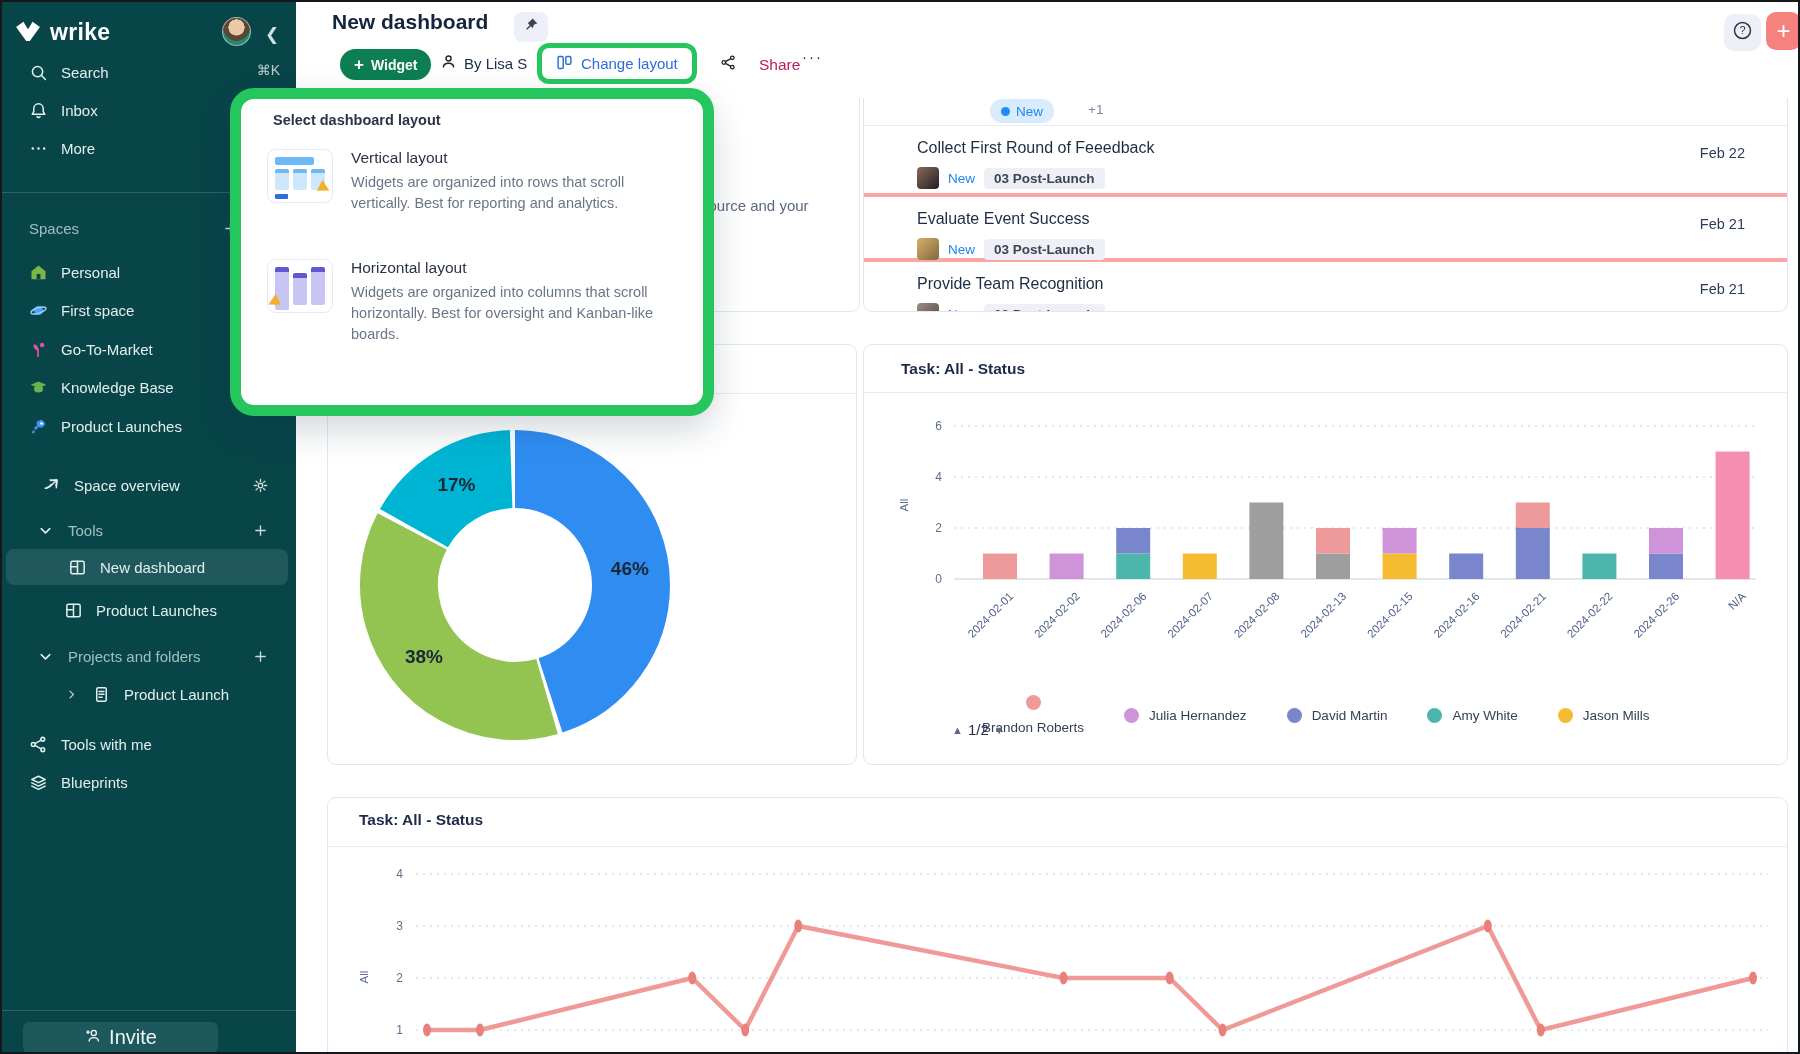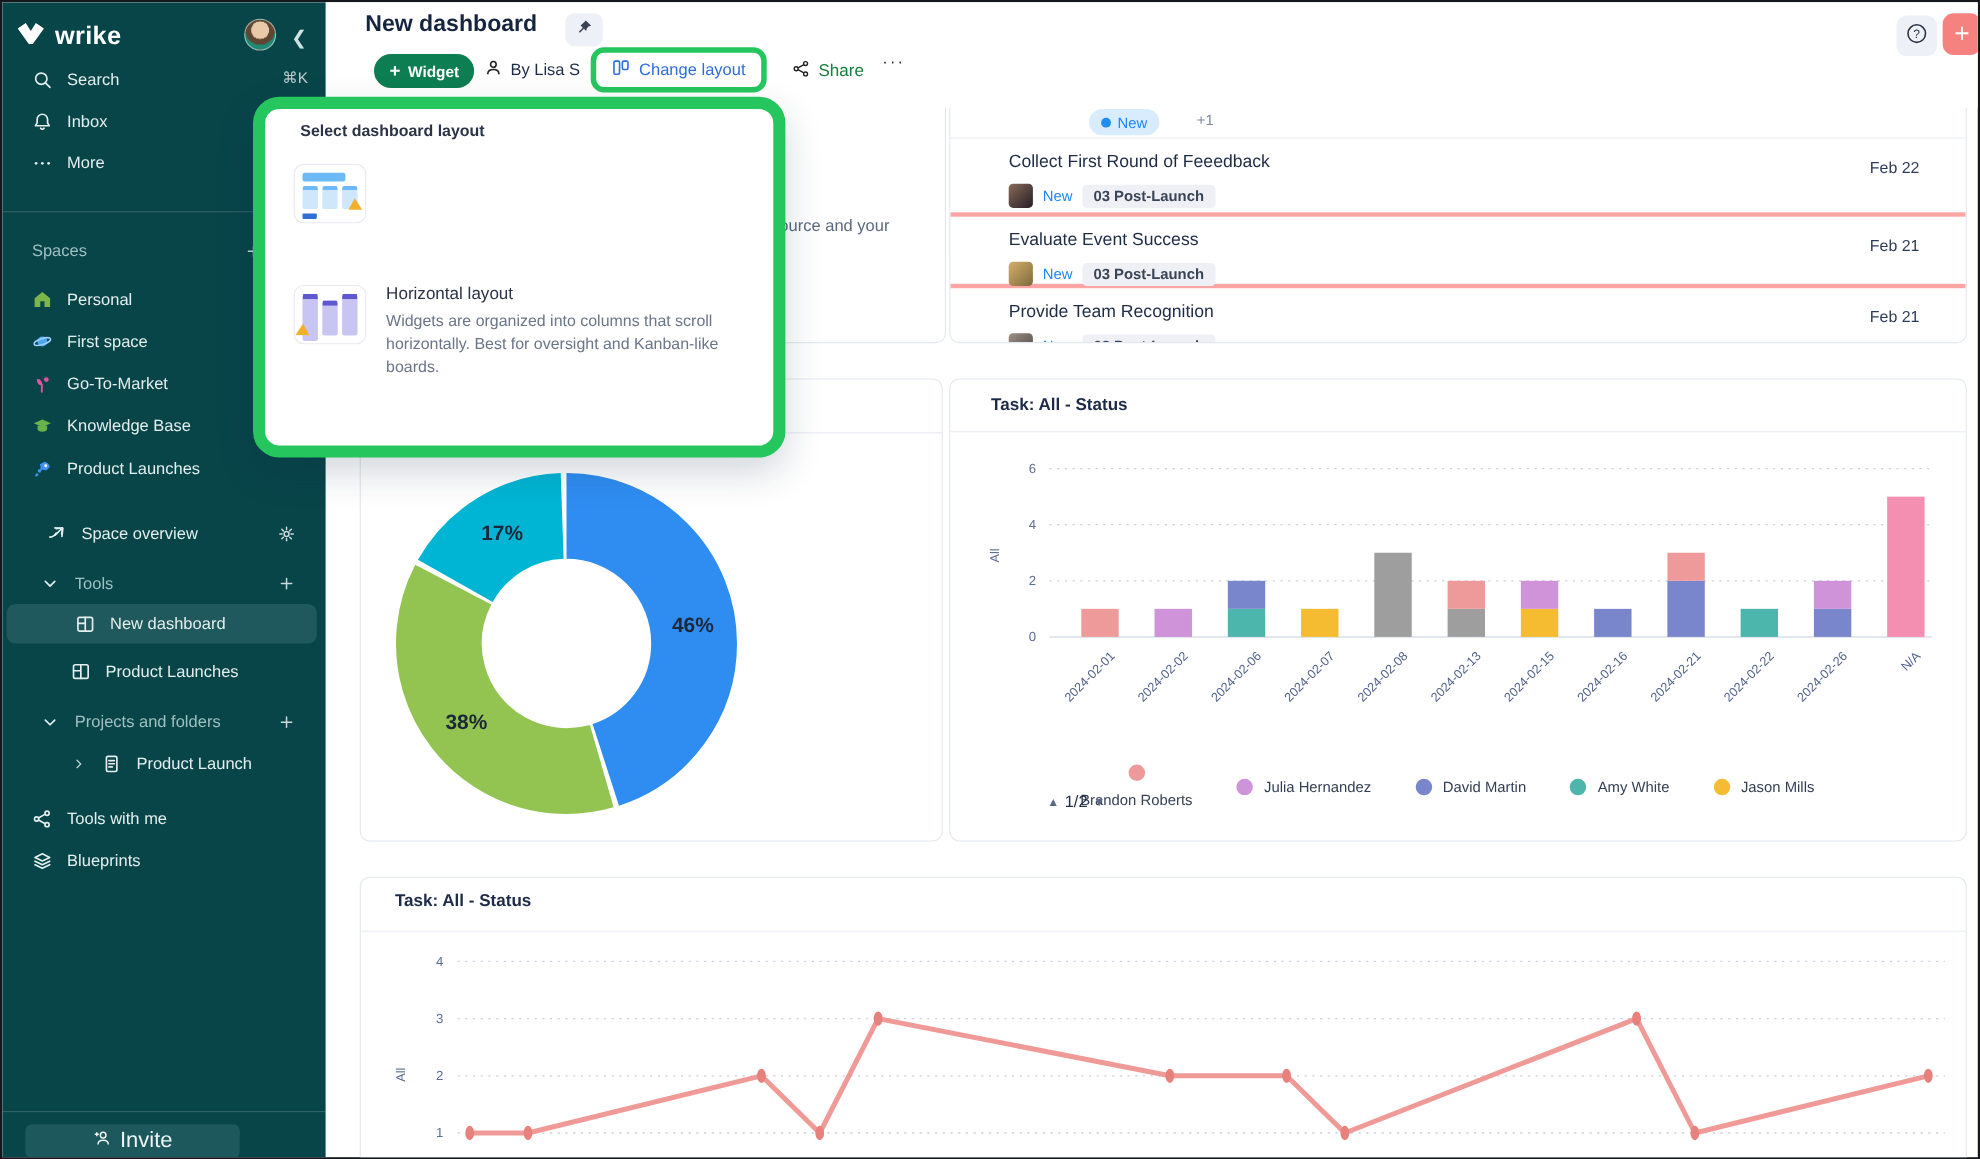--- a/index.html
+++ b/index.html
@@ -24,21 +24,21 @@
   
   .hdr{position:absolute;left:294px;top:0;right:0;height:96px;background:#fff;z-index:5;}
   .hdr-title{position:absolute;left:36px;top:8px;font-size:21px;font-weight:700;color:#15243f;}
   .pin-badge{position:absolute;left:218px;top:10px;width:34px;height:30px;background:#edf0f6;border-radius:8px;
     display:flex;align-items:center;justify-content:center;color:#343f52;}
   .widget-btn{position:absolute;left:44px;top:47px;height:31px;padding:0 14px;background:#0d7d52;border-radius:16px;
     display:flex;align-items:center;gap:7px;color:#fff;font-size:14px;font-weight:700;}
   .byline{position:absolute;left:144px;top:51px;display:flex;align-items:center;gap:7px;font-size:15px;color:#1c2b47;}
   .chg-box{position:absolute;left:241px;top:41px;height:41px;padding:0 14px;background:#fff;border:5px solid #26c65e;
     border-radius:12px;display:flex;align-items:center;gap:8px;font-size:15px;color:#2e6cd9;box-sizing:border-box;}
-  .share-bt{position:absolute;left:424px;top:52px;display:flex;align-items:center;gap:7px;font-size:15.5px;color:#15803d;}
+  .share-bt{position:absolute;left:424px;top:52px;display:flex;align-items:center;gap:22px;font-size:15.5px;color:#be185d;}
   .hdr-dots{position:absolute;left:506px;top:46px;font-size:15px;letter-spacing:2px;color:#222;}
   .help-bt{position:absolute;left:1428px;top:12px;width:37px;height:37px;background:#edf0f6;border-radius:10px;
     display:flex;align-items:center;justify-content:center;color:#2b3648;}
   .plus-bt{position:absolute;left:1470px;top:10px;width:35px;height:38px;background:#f5827e;border-radius:10px;
     display:flex;align-items:center;justify-content:center;color:#fff;font-size:24px;font-weight:400;}
   
   .card{position:absolute;background:#fff;border:1px solid #e2e7ef;border-radius:9px;box-sizing:border-box;z-index:1;}
   .card-div{position:absolute;left:0;right:0;height:1px;background:#e8ecf2;}
   .card-title{position:absolute;left:37px;top:15px;font-size:15.5px;font-weight:700;color:#1d2b49;}
   
@@ -491,20 +491,24 @@
       <div class="thumb">
         <div class="v1"></div>
         <div class="vrow">
             <div></div>
             <div></div>
             <div></div>
           </div>
         <div class="v3"></div>
         <span class="cursor-tri" style="right:2px;bottom:8px;transform:rotate(28deg);"></span>
       </div>
+      <div>
+        <div class="dd-t">Vertical layout</div>
+        <div class="dd-d">Widgets are organized into rows that scroll vertically. Best for reporting and analytics.</div>
+      </div>
     </div>
     <div class="dd-opt" style="top:160px;">
       <div class="thumb">
         <div class="hcols">
             <div class="hc1"></div>
             <div class="hc2"></div>
             <div class="hc3"></div>
           </div>
         <span class="cursor-tri" style="left:0px;bottom:4px;transform:rotate(152deg);"></span>
       </div>

